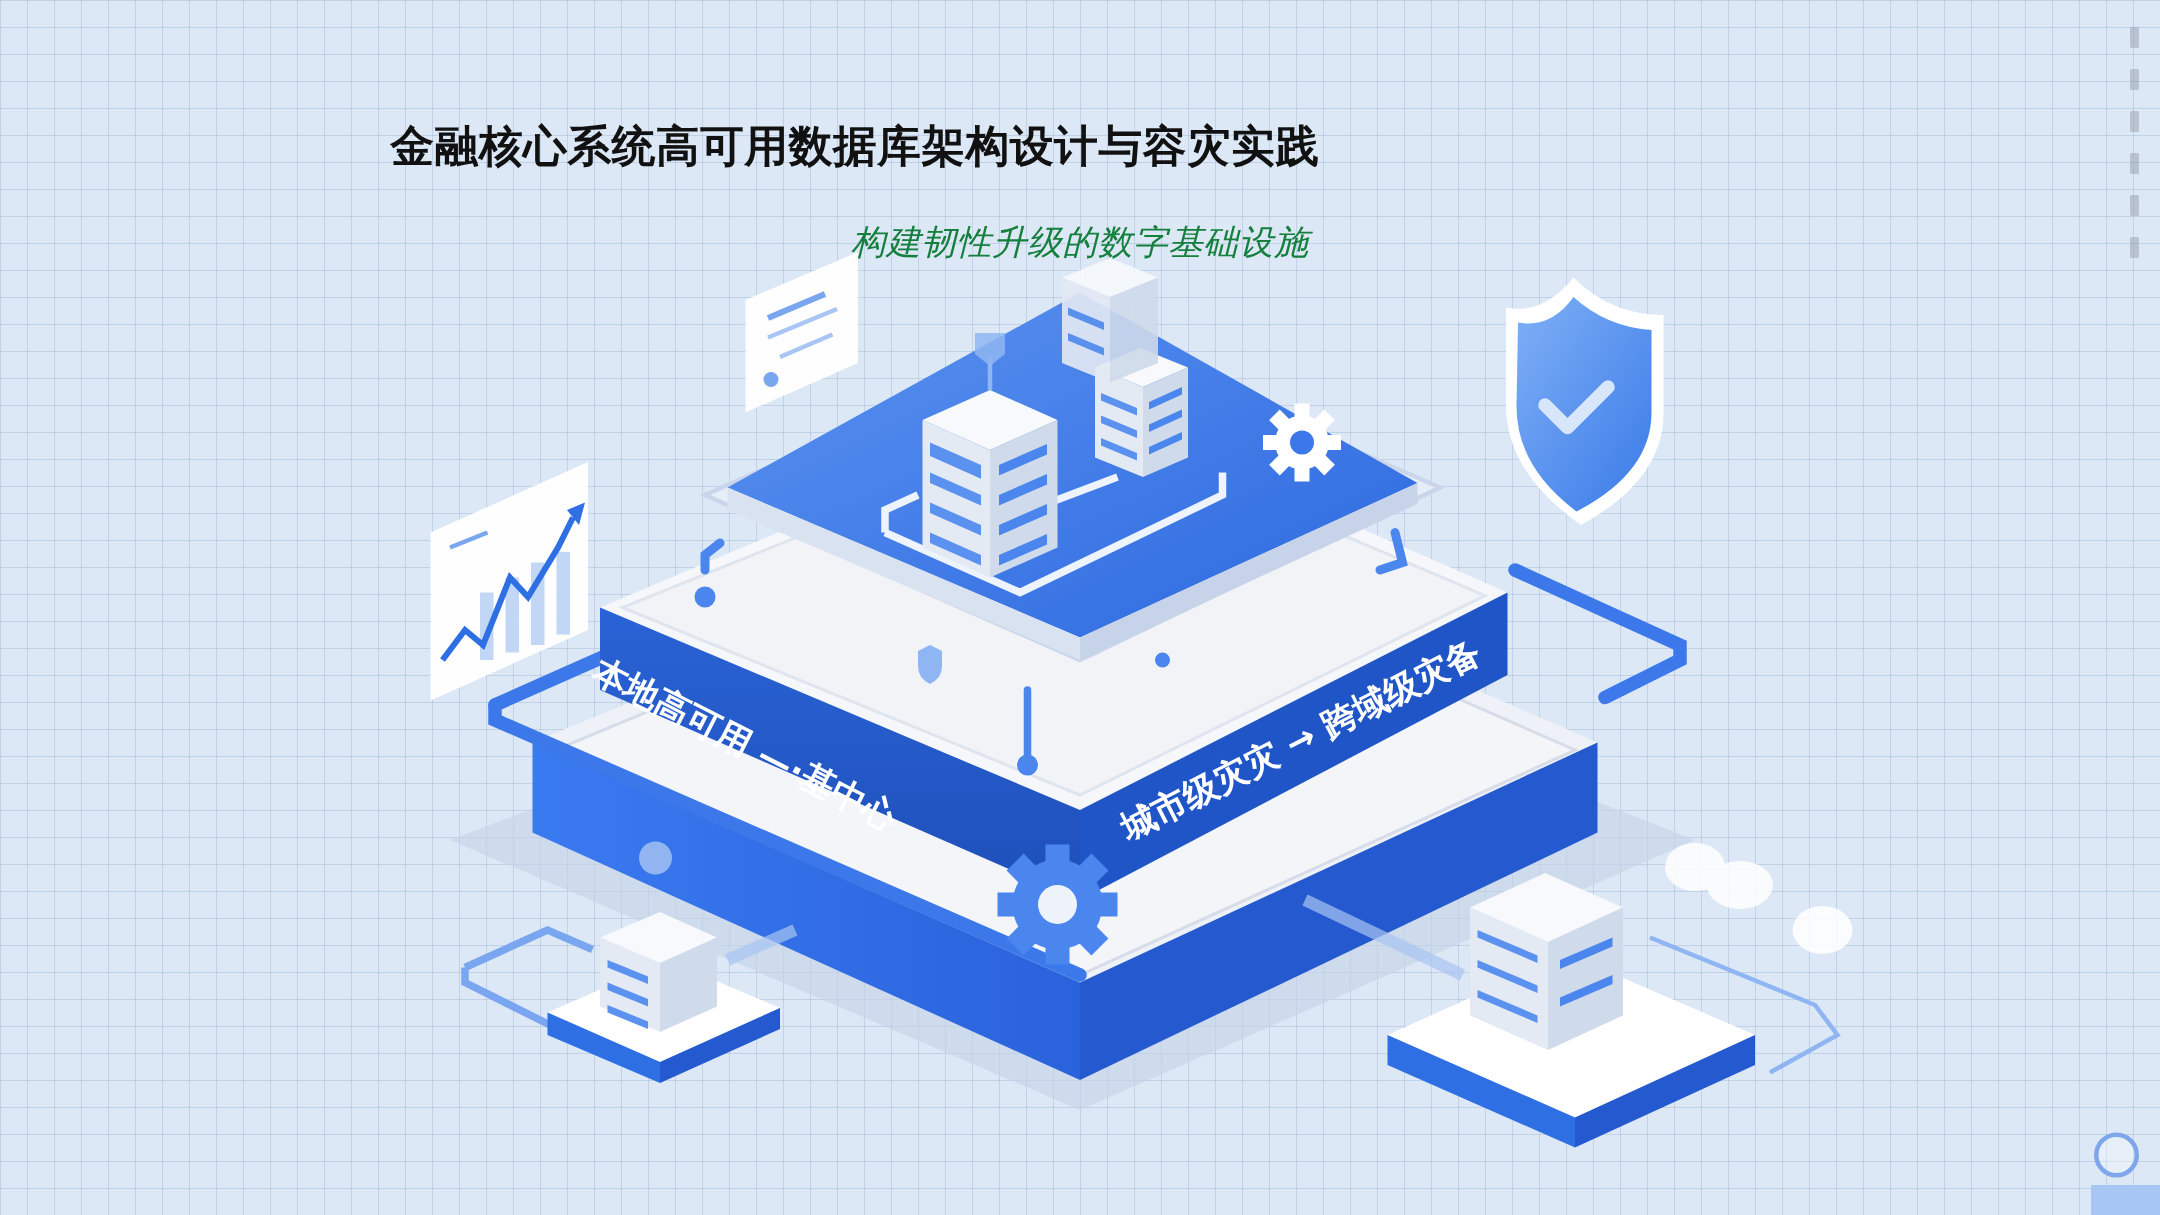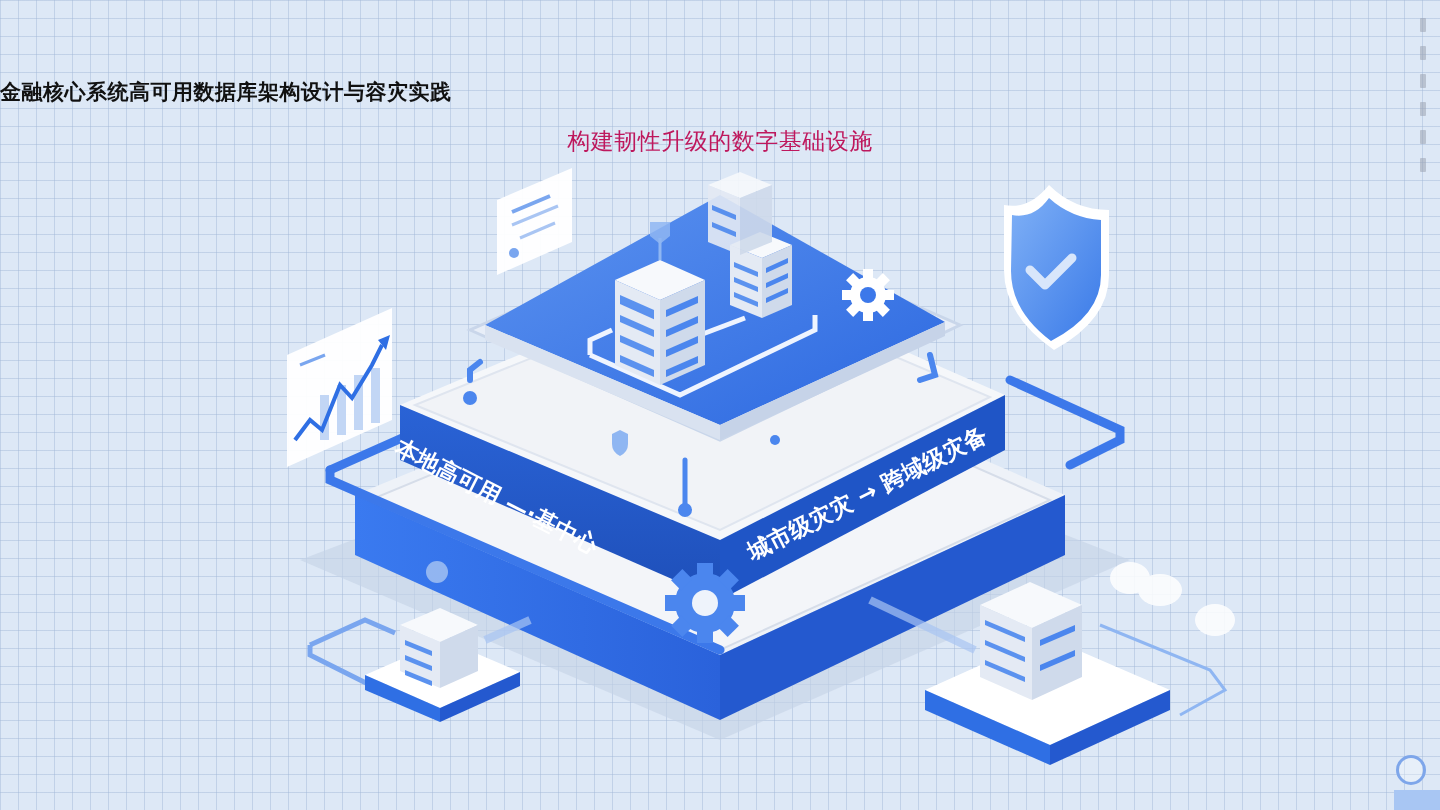--- a/index.html
+++ b/index.html
@@ -6,26 +6,26 @@
   body {
     width:1440px; height:810px; overflow:hidden; position:relative;
     background-color:#dde8f6;
     background-image:
       linear-gradient(rgba(160,182,214,0.45) 1px, transparent 1px),
       linear-gradient(90deg, rgba(160,182,214,0.45) 1px, transparent 1px);
     background-size:18px 18px;
     font-family:"DejaVu Sans","Liberation Sans",sans-serif;
   }
   .title {
-    position:absolute; left:0; width:1140px; top:78px; text-align:left;
-    font-size:21px; font-weight:bold; color:#111; letter-spacing:0.5px;
+    position:absolute; left:0; width:1140px; top:78px; text-align:center;
+    font-size:29px; font-weight:bold; color:#111; letter-spacing:0.5px;
   }
   .subtitle {
-    position:absolute; left:0; width:1440px; top:126px; text-align:center;
-    font-size:23px; color:#be185d; letter-spacing:0.5px;
+    position:absolute; left:0; width:1440px; top:146px; text-align:center;
+    font-size:23px; color:#15803d; letter-spacing:0.5px;font-style:italic;
   }
   svg.scene { position:absolute; left:0; top:0; }
   .band-text {
     position:absolute; color:#fff; font-size:23px; font-weight:bold;
     white-space:nowrap; transform-origin:left top;
   }
   .band-left { left:404px; top:432px; transform:rotate(27deg); }
   .band-right { left:742px; top:540px; transform:rotate(-27deg); }
   .edge-marks {
     position:absolute; right:6px; top:18px; width:14px;

